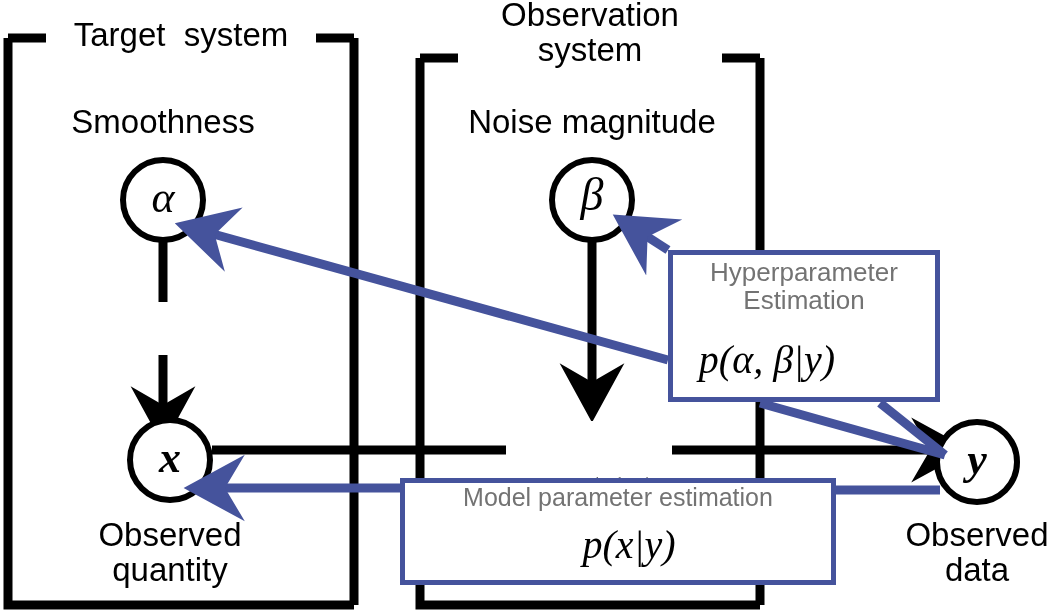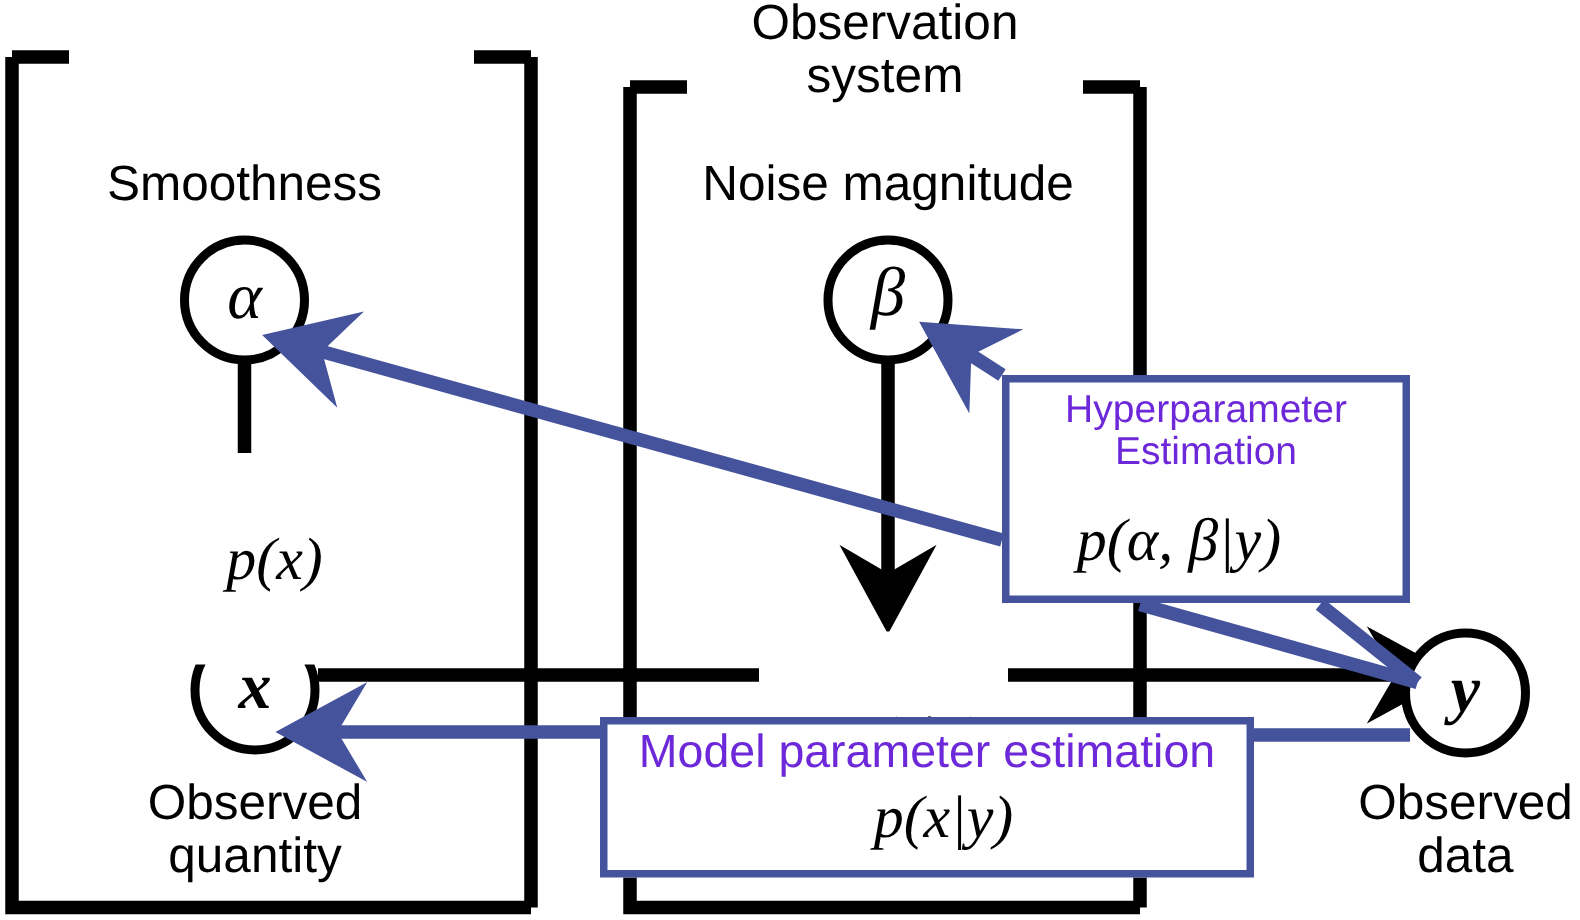--- a/index.html
+++ b/index.html
@@ -53,21 +53,21 @@
     white-space: pre;
   }
   .blue-box {
     position: absolute;
     background: #ffffff;
     border: 5px solid #45539c;
     box-sizing: border-box;
   }
   .blue-text {
     position: absolute;
-    color: #6d28d9;
+    color: #737373;
     font-family: "Liberation Sans", sans-serif;
     text-align: center;
     white-space: pre;
     line-height: 1.08;
   }
 </style>
 </head>
 <body>
 
 <div id="canvas">
@@ -125,20 +125,21 @@
     <path d="M668,250 L640,232" fill="none" stroke="#45539c" stroke-width="9" marker-end="url(#bluArrow)"></path>
 
     <line x1="945" y1="455" x2="760" y2="403" stroke="#45539c" stroke-width="9"></line>
     <line x1="945" y1="455" x2="880" y2="403" stroke="#45539c" stroke-width="9"></line>
 
     <line x1="940" y1="490" x2="836" y2="490" stroke="#45539c" stroke-width="9"></line>
 
     <line x1="400" y1="488" x2="216" y2="488" stroke="#45539c" stroke-width="9" marker-end="url(#bluArrow)"></line>
   </svg>
 
+  <div class="lbl frame-title" style="left:48px; top:18px; width:266px;">Target  system</div>
 
   <div class="lbl frame-title" style="left:460px; top:-2px; width:260px;">Observation
 system</div>
 
   <div class="lbl node-caption" style="left:28px; top:105px; width:270px;">Smoothness</div>
 
   <div class="lbl node-caption" style="left:437px; top:105px; width:310px;">Noise magnitude</div>
 
   <div class="lbl node-caption" style="left:50px; top:518px; width:240px;">Observed
 quantity</div>
@@ -147,34 +148,31 @@
 data</div>
 
   <div class="node-glyph" style="left:123px; top:172px; width:80px; font-size:44px;">α</div>
 
   <div class="node-glyph" style="left:552px; top:168px; width:80px; font-size:46px;">β</div>
 
   <div class="node-glyph" style="left:130px; top:432px; width:80px; font-size:44px; font-weight:bold;">x</div>
 
   <div class="node-glyph" style="left:937px; top:434px; width:80px; font-size:44px; font-weight:bold;">y</div>
 
-  <div class="math" style="left:103px; top:302px; width:120px; font-size:40px; background:#ffffff;">
-    <span>p(x)</span>
-  </div>
 
   <div class="math" style="left:506px; top:421px; width:166px; font-size:40px; background:#ffffff;">
     <span>p(y|x)</span>
   </div>
 
   <div class="blue-box" style="left:668px; top:250px; width:272px; height:152px;"></div>
 
   <div class="blue-text" style="left:673px; top:258px; width:262px; font-size:26px;">Hyperparameter
 Estimation</div>
 
-  <div class="math" style="left:673px; top:336px; width:226px; font-size:40px;">p(α, β|y)</div>
+  <div class="math" style="left:654px; top:336px; width:226px; font-size:40px;">p(α, β|y)</div>
 
   <div class="blue-box" style="left:400px; top:478px; width:436px; height:107px;"></div>
 
-  <div class="blue-text" style="left:404px; top:484px; width:428px; font-size:31px;">Model parameter estimation</div>
+  <div class="blue-text" style="left:404px; top:484px; width:428px; font-size:25px;">Model parameter estimation</div>
 
   <div class="math" style="left:415px; top:521px; width:428px; font-size:40px;">p(x|y)</div>
 
 </div>
 
 </body></html>

